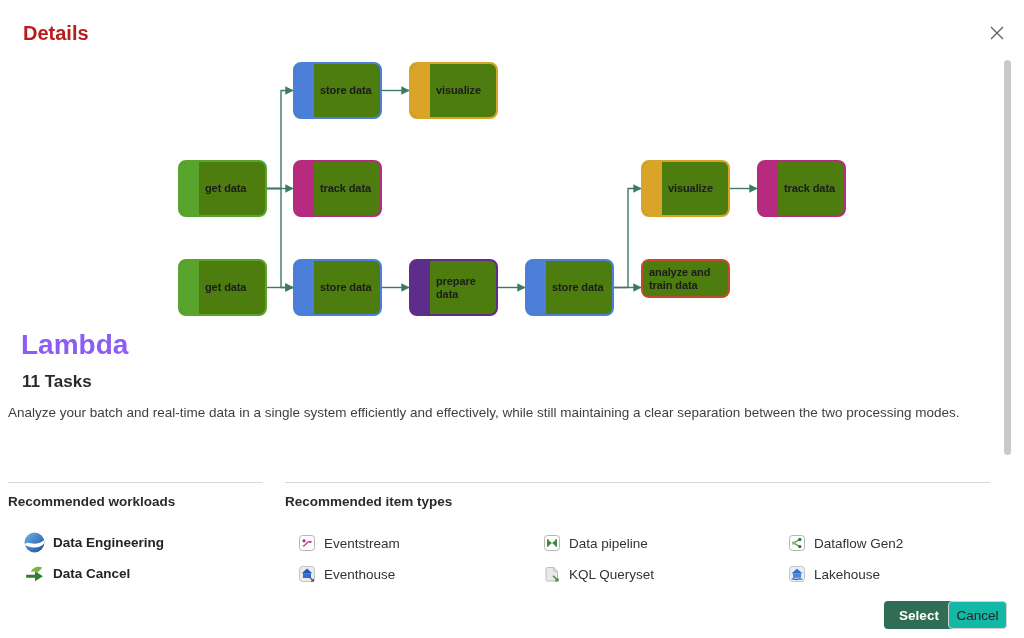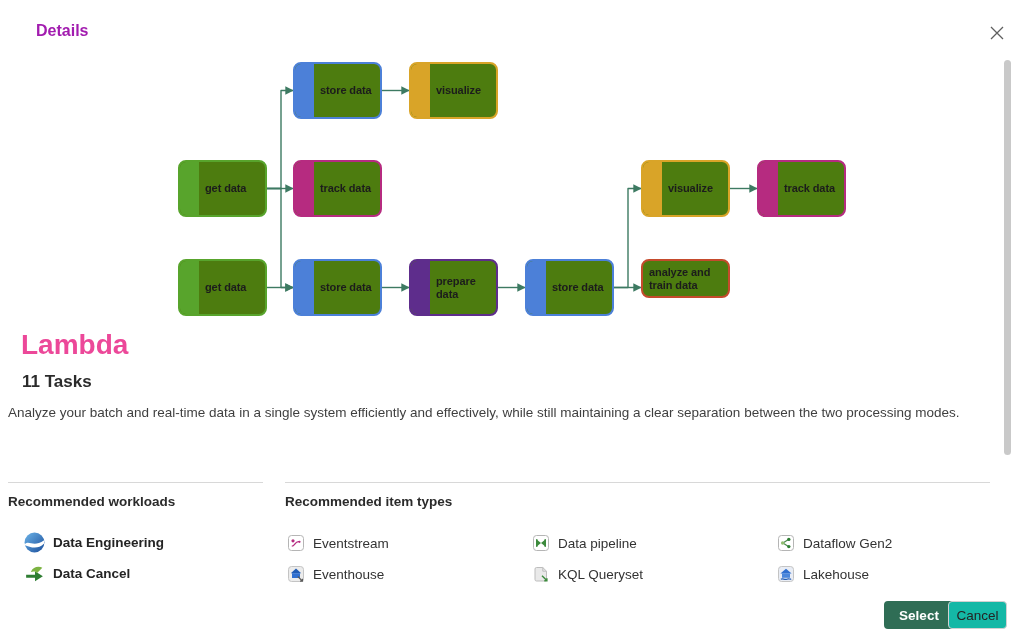--- a/index.html
+++ b/index.html
@@ -1,48 +1,48 @@
 <!DOCTYPE html>
 <html style="--conn: #3d7a62;"><head>
 <meta charset="utf-8">
 <style>
   * { margin:0; padding:0; box-sizing:border-box; }
   html,body { background:#fff; }
   .dialog {
     position:relative; width:1024px; height:638px; background:#fff;
     font-family:"Liberation Sans", sans-serif; overflow:hidden; color:#242424;
   }
-  .dlg-title { position:absolute; left:36px; top:22px; font-size:16px; font-weight:600; color:#a21caf; }
+  .dlg-title { position:absolute; left:23px; top:22px; font-size:20px; font-weight:600; color:#b91c1c; }
   .close-btn { position:absolute; left:988px; top:24px; width:18px; height:18px; background:none; border:none; cursor:pointer; padding:2px; }
   .edges-svg { position:absolute; left:0; top:0; width:1024px; height:638px; pointer-events:none; }
   .edge { fill:none; stroke:var(--conn,#3d7a62); stroke-width:1.4; stroke-linejoin:round; }
   .nodes-layer { position:absolute; left:0; top:0; width:1024px; height:638px; pointer-events:none; }
   .node {
     position:absolute; display:flex; background:#4d7c0f; border:2px solid;
     border-radius:8px; overflow:hidden;
   }
   .node .band { flex:none; width:19px; }
   .node .nlabel {
     flex:1; display:flex; align-items:center; padding-left:6px;
     font-size:11px; font-weight:700; color:#1c1c1c; line-height:1.15; letter-spacing:-0.1px;
   }
-  .tmpl-name { position:absolute; left:21px; top:329px; font-size:28px; font-weight:600; color:#ec4899;text-align:center; }
+  .tmpl-name { position:absolute; left:21px; top:329px; font-size:28px; font-weight:600; color:#8b5cf6;text-align:center; }
   .task-count { position:absolute; left:22px; top:372px; font-size:17px; font-weight:700; color:#2b2b2b; }
   .tmpl-desc { position:absolute; left:8px; top:404px; width:982px; font-size:13.5px; color:#3f3f3f; line-height:1.4; }
   .divider { position:absolute; top:482px; height:1px; background:#d8d8d8; }
   .div-left { left:8px; width:255px; }
   .div-right { left:285px; width:705px; }
   .sec-heading { position:absolute; top:494px; font-size:13.5px; font-weight:600; color:#2b2b2b; }
   .wl-heading { left:8px; }
   .it-heading { left:285px; }
   .wl-list { position:absolute; left:22px; top:530px; }
   .wl-row { display:flex; align-items:center; height:24px; margin-bottom:7px; }
   .wl-row .ic { width:24px; height:24px; flex:none; margin-right:7px; display:flex; align-items:center; justify-content:center; }
   .wl-row .lbl { font-size:13.5px; font-weight:600; color:#242424; }
-  .it-grid { position:absolute; left:287px; top:532px; display:flex; }
+  .it-grid { position:absolute; left:298px; top:532px; display:flex; }
   .it-col { width:245px; }
   .it-col:last-child { width:auto; }
   .it-row { display:flex; align-items:center; height:22px; margin-bottom:9px; }
   .it-row .ic { width:18px; height:18px; flex:none; margin-right:8px; display:flex; align-items:center; justify-content:center; }
   .it-row .lbl { font-size:13.5px; color:#333; }
   .btn { position:absolute; top:601px; height:28px; border-radius:4px; font-family:"Liberation Sans",sans-serif;
          font-size:13.5px; cursor:pointer; }
   .btn-select { left:884px; width:70px; background:#2f6d55; color:#fff; border:6px solid #0ea5e9; font-weight:600; }
   .btn-cancel { left:948px; width:59px; background:#14b8a6; color:#242424; border:1px solid #d1d1d1; font-weight:400; }
   .scroll-thumb { position:absolute; left:1004px; top:60px; width:7px; height:395px; background:#c9c9c9; border-radius:4px; }

